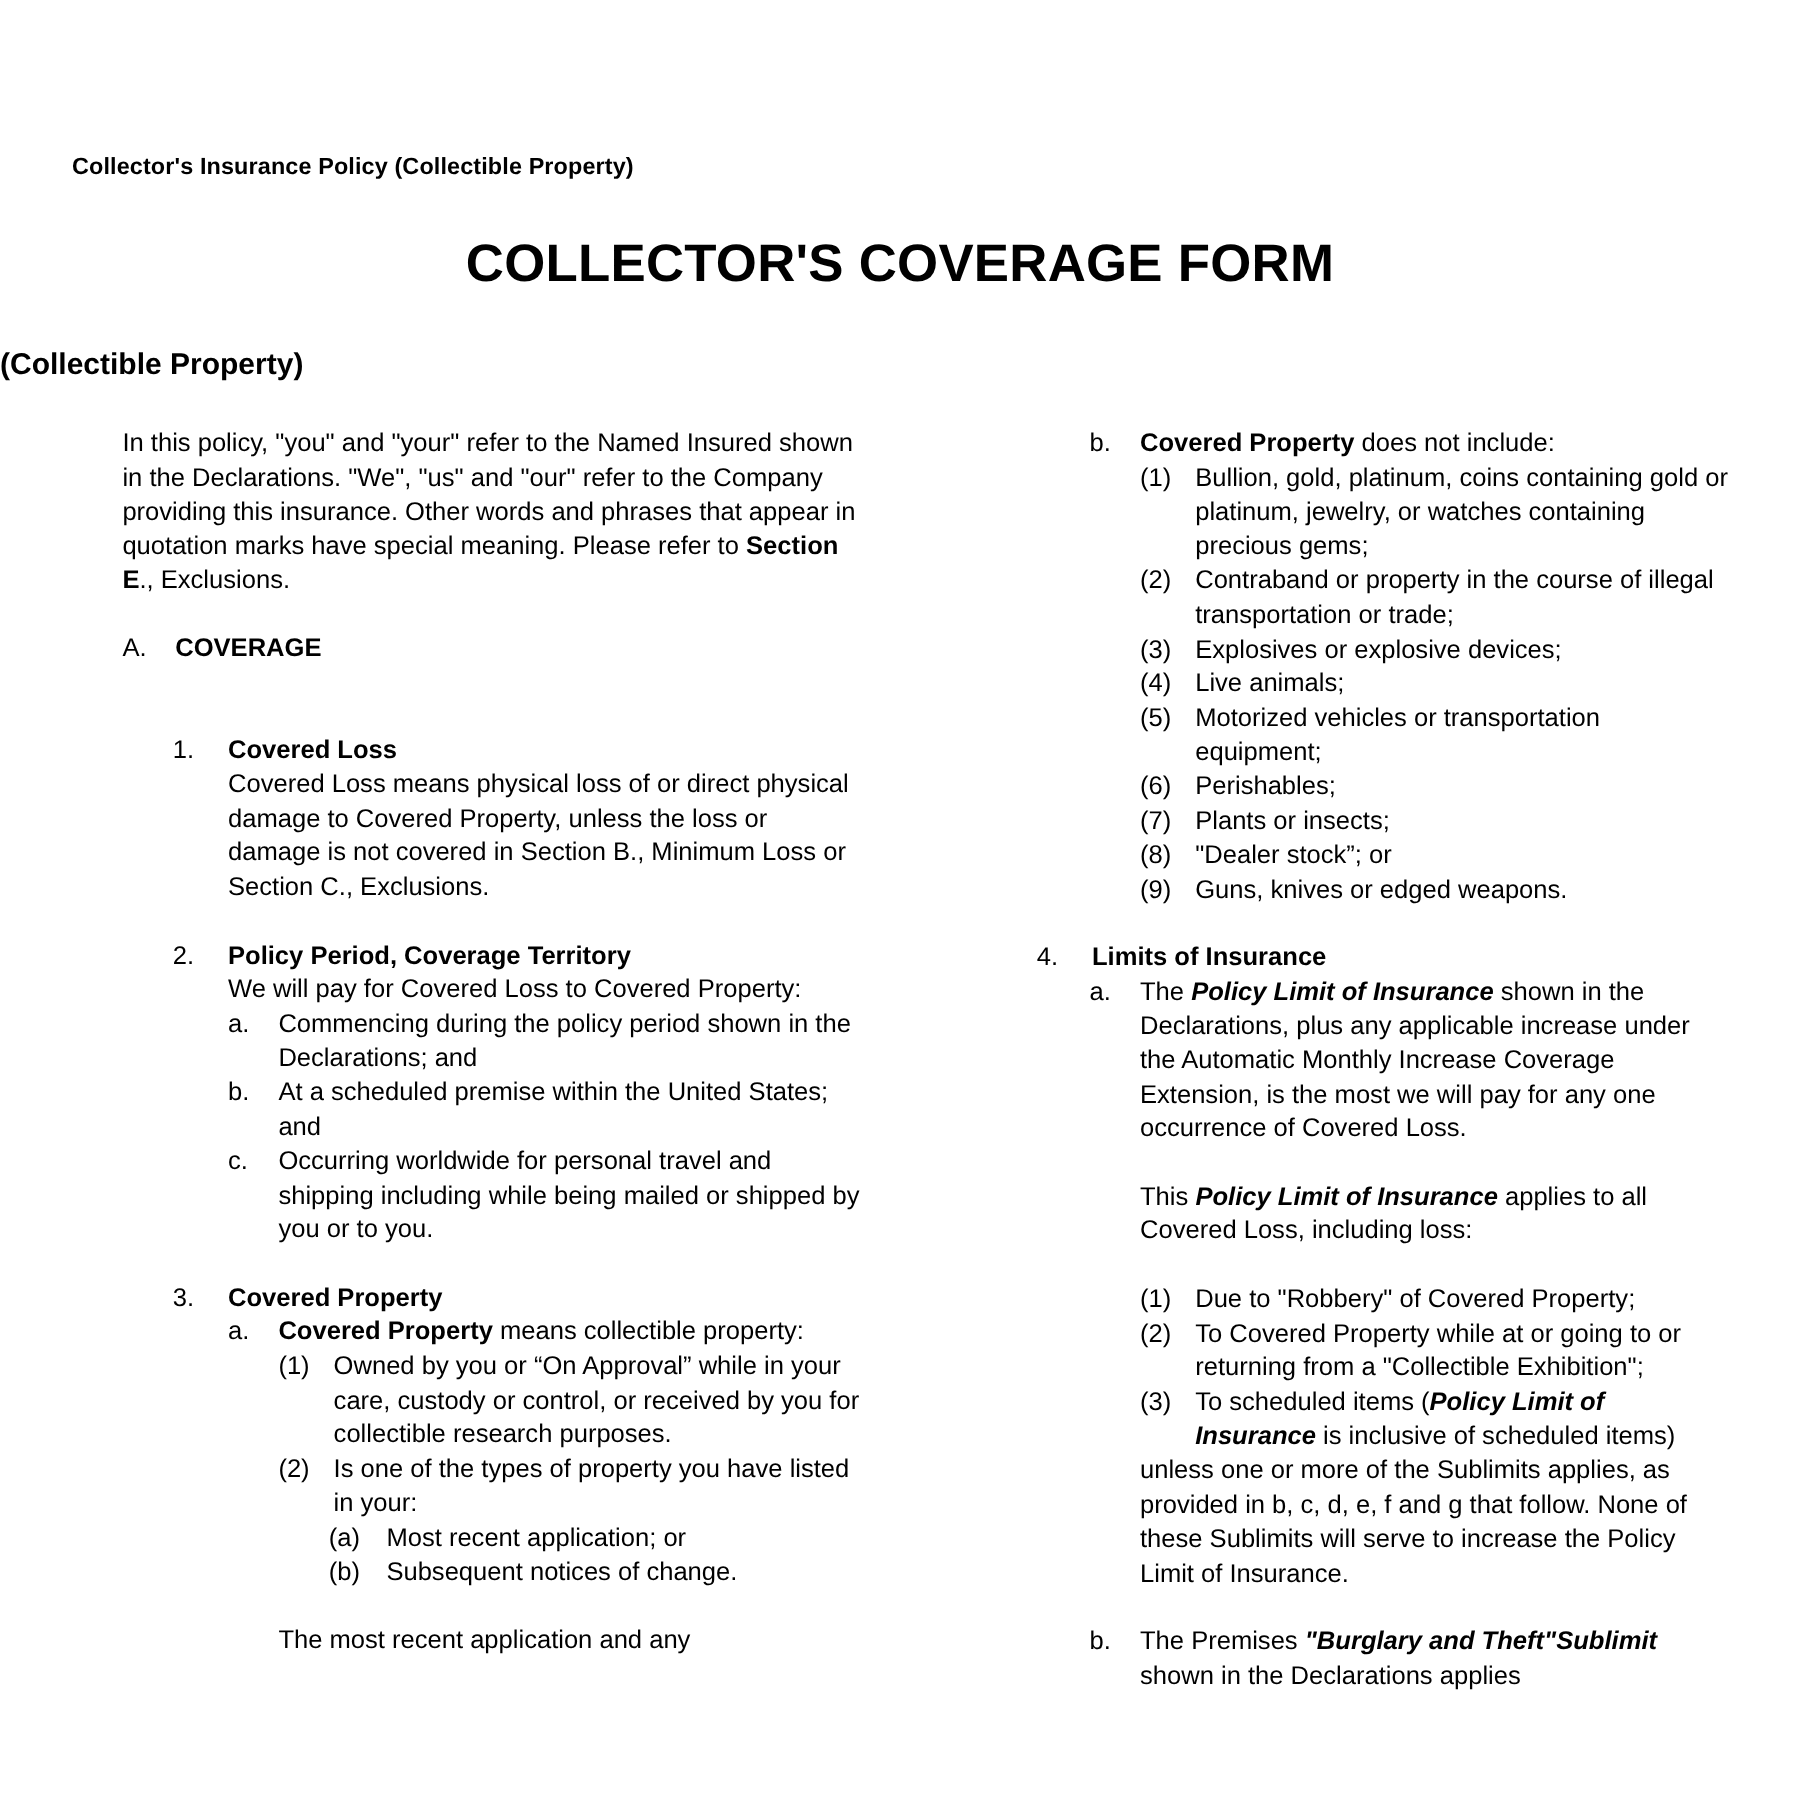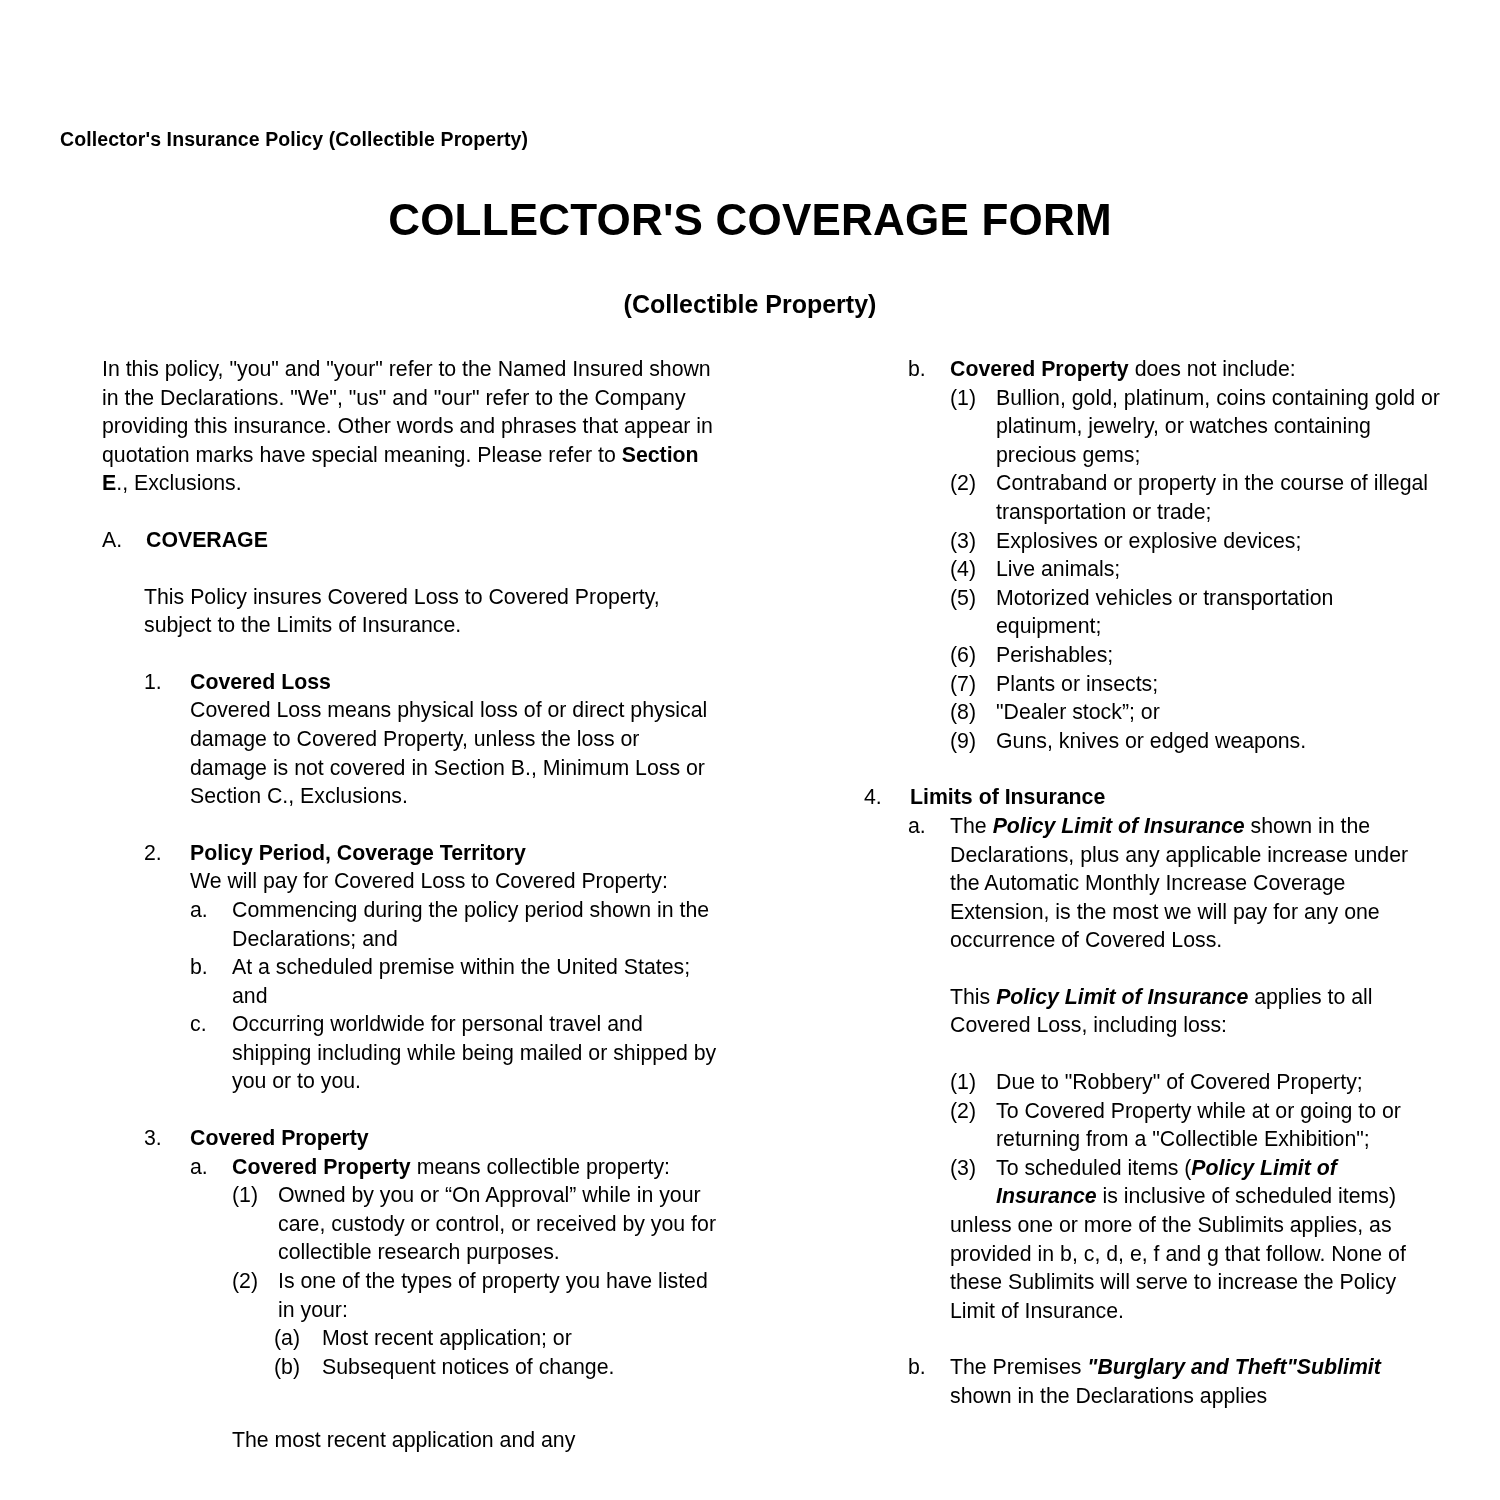--- a/index.html
+++ b/index.html
@@ -37,21 +37,21 @@
     text-align: center;
     font-size: 44px;
     font-weight: bold;
     letter-spacing: 0.2px;
   }
   .doc-subtitle {
     position: absolute;
     left: 0;
     right: 0;
     top: 290px;
-    text-align: center;
+    text-align: left;
     font-size: 25px;
     font-weight: bold;
   }
   .columns {
     position: absolute;
     top: 355px;
     left: 0;
     width: 1500px;
     display: flex;
     gap: 0;
@@ -99,21 +99,21 @@
   .m-alpha { width: 42px; }
   .m-paren { width: 46px; }
   .m-paren2 { width: 48px; }
 
   b, .b { font-weight: bold; }
   .bi { font-weight: bold; font-style: italic; }
 
   .head-bold { font-weight: bold; }
   .indent-body { padding-left: 42px; }
   .indent-body2 { padding-left: 88px; }
-  .indent-body3 { padding-left: 130px; margin-top: 17px; }
+  .indent-body3 { padding-left: 130px; }
 </style>
 </head>
 <body>
 
 <div class="page">
 
   <div class="running-header">Collector's Insurance Policy (Collectible Property)</div>
 
   <div class="doc-title">COLLECTOR'S COVERAGE FORM</div>
 
@@ -127,21 +127,20 @@
 
       <div class="gap"></div>
 
       <div class="row">
         <span class="marker m-A">A.</span>
         <span class="txt head-bold">COVERAGE</span>
       </div>
 
       <div class="gap"></div>
 
-      <p class="indent-body">This Policy insures Covered Loss to Covered Property, subject to the Limits of Insurance.</p>
 
       <div class="gap"></div>
 
       <div class="row lvl1">
         <span class="marker m-num">1.</span>
         <span class="txt head-bold">Covered Loss</span>
       </div>
       <p class="indent-body2">Covered Loss means physical loss of or direct physical damage to Covered Property, unless the loss or damage is not covered in Section B., Minimum Loss or Section C., Exclusions.</p>
 
       <div class="gap"></div>

